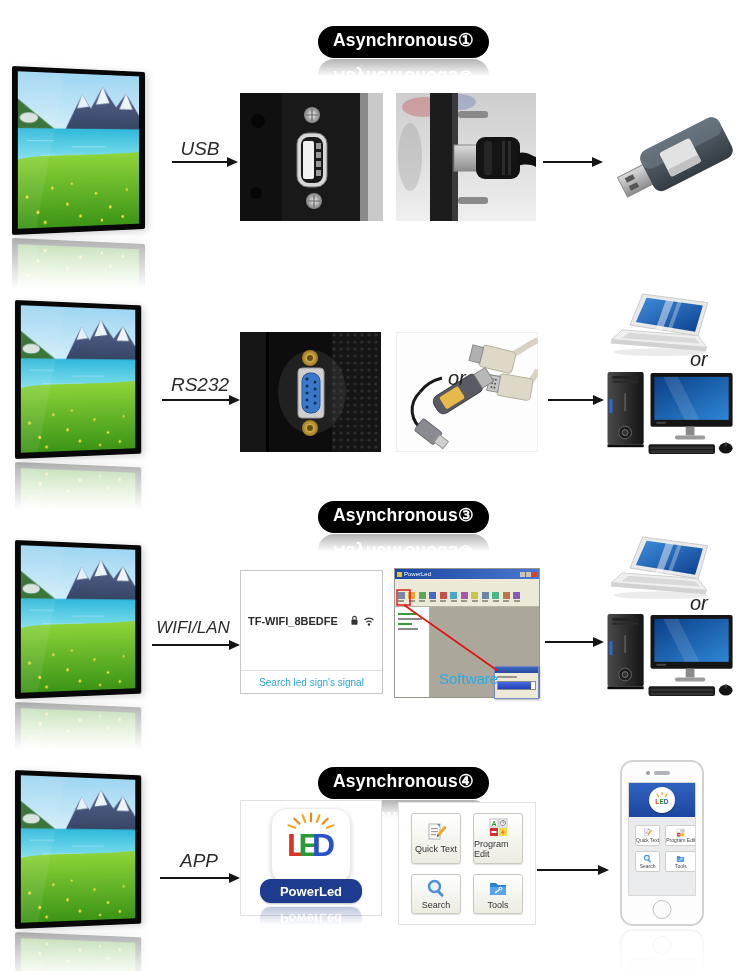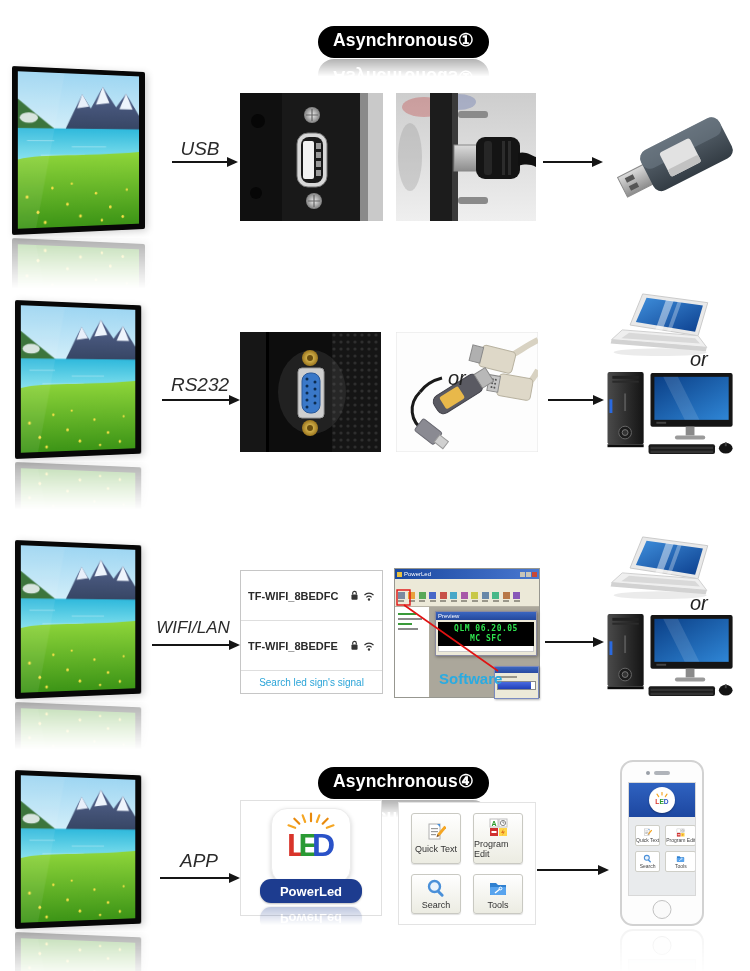--- a/index.html
+++ b/index.html
@@ -67,21 +67,21 @@
           justify-content:center;color:#2EE24E;font-family:"DejaVu Sans Mono",monospace;font-weight:bold;
           font-size:8px;line-height:1.2;letter-spacing:.5px;}
   .pv-strip{height:5px;background:#fff;margin:0 2px;border:1px solid #ccc;border-top:none;}
   .sw-dlg{position:absolute;left:99px;top:59px;width:43px;height:31px;background:#ece9d8;
           border:1px solid #7a8ac0;box-shadow:1px 1px 2px rgba(0,0,0,.3);}
   .dlg-t{height:6px;background:linear-gradient(#3a66c0,#2a4aa0);}
   .dl{display:block;width:20px;height:2px;background:#9a978a;margin:3px 2px;}
   .dbar{margin:2px;height:7px;border:1px solid #8a8a8a;background:#fff;}
   .dfill{width:88%;height:100%;background:linear-gradient(#4a6ae0,#2040b8);}
   .sw-red{position:absolute;left:0;top:-36px;width:144px;height:128px;pointer-events:none;}
-  .sw-cap{position:absolute;left:44px;top:63px;font-size:15px;color:#29ABE2;z-index:3;font-weight:bold;}
+  .sw-cap{position:absolute;left:44px;top:63px;font-size:15px;color:#29ABE2;z-index:3;}
 
   
   .pwlcard{position:absolute;background:#fff;border:1px solid #e0e0e0;}
   .pwlgroup{position:absolute;left:50%;transform:translateX(-50%);top:7px;width:104px;height:96px;
             -webkit-box-reflect:below 2px linear-gradient(transparent 80%, rgba(0,0,0,.30));}
   .pwlicon{position:absolute;left:50%;transform:translateX(-50%);top:0;width:78px;height:74px;background:#fff;
            border:1px solid #ececec;border-radius:16px;box-shadow:0 2px 5px rgba(0,0,0,.18);}
   .pwlrays{position:absolute;left:50%;transform:translateX(-50%);top:3px;}
   .pwlletters{position:absolute;left:0;right:0;top:20px;text-align:center;font-weight:bold;font-size:32px;line-height:1;}
   .pwlletters span{display:inline-block;}
@@ -439,42 +439,36 @@
         <use href="#sym-laptop"></use>
       </svg>
   </div>
   <div class="orlabel" style="left:690px;top:348px">or</div>
   <div class="dev" style="left:603px;top:370px">
     <svg width="138" height="86" viewBox="0 0 138 88">
         <use href="#sym-desktop"></use>
       </svg>
   </div>
 
+  <div class="pill" style="top:501px">
+    <span>Asynchronous③</span>
+  </div>
 
   <div class="panelw" style="left:15px;top:540px">
     <div class="panel">
         <svg width="126" height="148">
           <use href="#sym-scene"></use>
         </svg>
       </div>
   </div>
 
   <div class="alabel small" style="left:146px;top:618px;width:94px">WIFI/LAN</div>
   <div class="arrow" style="left:152px;top:644px;width:86px"></div>
 
   <div class="wifibox" style="left:240px;top:570px;width:141px;height:122px">
-    <div class="wifirow">
-      <span class="nm">TF-WIFI_8BEDFC</span>
-      <svg width="9" height="11">
-          <use href="#sym-lock"></use>
-        </svg>
-      <svg width="12" height="10">
-          <use href="#sym-wifi"></use>
-        </svg>
-    </div>
     <div class="wifirow">
       <span class="nm">TF-WIFI_8BEDFE</span>
       <svg width="9" height="11">
           <use href="#sym-lock"></use>
         </svg>
       <svg width="12" height="10">
           <use href="#sym-wifi"></use>
         </svg>
     </div>
     <div class="wificap">Search led sign's signal</div>
@@ -542,28 +536,20 @@
         </span>
     </div>
     <div class="sw-body">
       <div class="sw-tree">
         <i class="g" style="width:18px"></i>
           <i style="width:24px"></i>
           <i class="g" style="width:14px"></i>
           <i style="width:20px"></i>
       </div>
       <div class="sw-main"></div>
-      <div class="sw-prev">
-        <div class="pv-t">Preview</div>
-        <div class="pv-led">
-          <div>QLM 06.20.05</div>
-          <div>MC SFC</div>
-        </div>
-        <div class="pv-strip"></div>
-      </div>
       <div class="sw-dlg">
         <div class="dlg-t"></div>
           <i class="dl"></i>
         <div class="dbar">
             <div class="dfill"></div>
           </div>
       </div>
       <svg class="sw-red" viewBox="0 0 144 128" preserveAspectRatio="none">
         <rect x="2" y="19" width="13" height="15" fill="none" stroke="#e01212" stroke-width="1.4"></rect>
         <line x1="9" y1="34" x2="103" y2="100" stroke="#e01212" stroke-width="1.6"></line>

